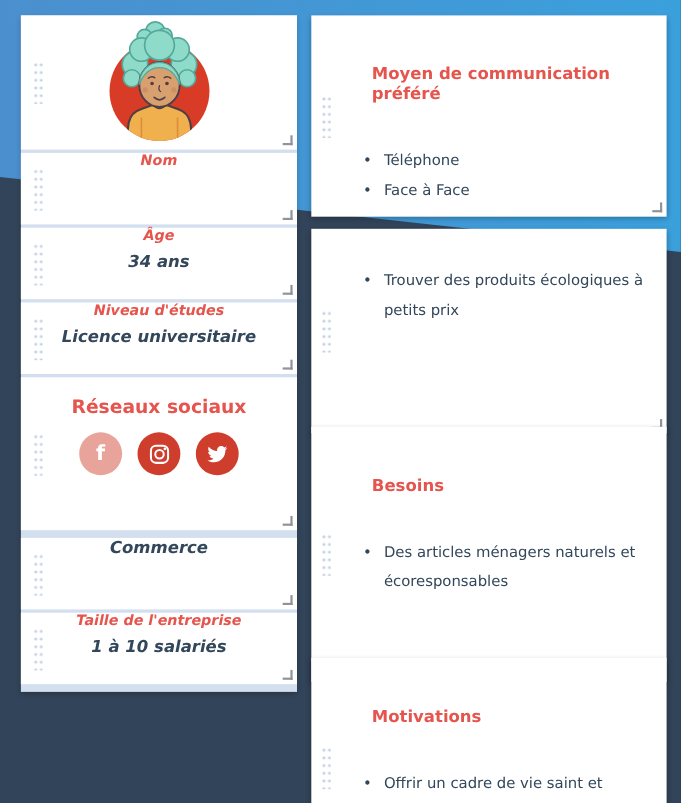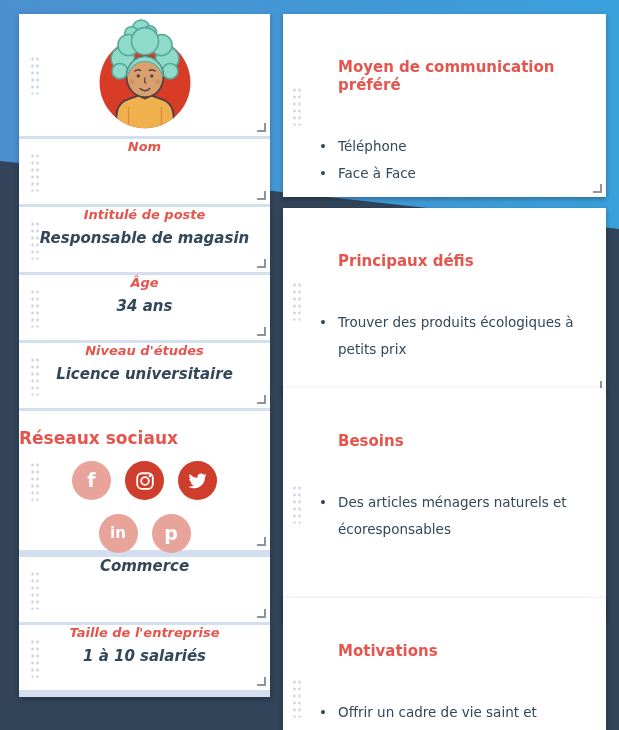--- a/index.html
+++ b/index.html
@@ -17,21 +17,21 @@
   .left-col{
     position:absolute;left:19px;top:14px;width:251px;
     background:#d3dfee;padding-bottom:4px;
     box-shadow:0 2px 5px rgba(0,0,0,.25);
   }
   .card{position:relative;background:#ffffff;margin-bottom:3px;}
   .avatar-card{height:122px;display:flex;align-items:center;justify-content:center;}
   .field-card{height:65px;text-align:center;padding-top:0;box-sizing:border-box;font-style:italic;}
   .field-label{color:#e5554d;font-weight:bold;font-size:13px;}
   .field-value{color:#33475b;font-weight:bold;font-size:15px;margin-top:7px;}
-  .social-card{height:139px;padding-top:17px;box-sizing:border-box;}
+  .social-card{height:139px;text-align:center;padding-top:17px;box-sizing:border-box;}
   .social-title{color:#e5554d;font-weight:bold;font-size:17px;}
   .social-rows{margin-top:13px;display:flex;flex-direction:column;gap:14px;align-items:center;}
   .social-row{display:flex;gap:14px;justify-content:center;}
   .social-circle{
     width:39px;height:39px;border-radius:50%;
     display:flex;align-items:center;justify-content:center;color:#fff;
   }
   .social-circle .glyph{font-weight:bold;font-size:19px;line-height:1;}
   .social-circle .glyph.small{font-size:15px;}
   
@@ -54,21 +54,21 @@
   }
   .rcard .handle{left:9px;}
   #rcard-0{top:14px;height:183px;}
   #rcard-1{top:208px;height:186px;}
   #rcard-2{top:388px;height:232px;}
   #rcard-3{top:598px;height:200px;}
   .rtitle{
     margin:16px;padding:28px 6px 0 39px;
     color:#e5554d;font-weight:bold;font-size:15px;
   }
-  .rlist{list-style:none;margin:0;padding:23px 8px 0 36px;}
+  .rlist{list-style:none;margin:11px;padding:23px 8px 0 36px;}
   .rlist li{
     position:relative;padding-left:19px;
     color:#33475b;font-size:13.5px;line-height:27px;
   }
   .rlist li::before{content:"\2022";position:absolute;left:0;top:0;color:#33475b;}
 </style>
 </head>
 <body>
 
 <div class="page">
@@ -116,26 +116,20 @@
       </svg>
       <span class="resize"></span>
     </div>
 
     <div class="card field-card">
       <span class="handle"></span>
       <div class="field-label">Nom</div>
       <span class="resize"></span>
     </div>
 
-    <div class="card field-card">
-      <span class="handle"></span>
-      <div class="field-label">Intitulé de poste</div>
-      <div class="field-value">Responsable de magasin</div>
-      <span class="resize"></span>
-    </div>
 
     <div class="card field-card">
       <span class="handle"></span>
       <div class="field-label">Âge</div>
       <div class="field-value">34 ans</div>
       <span class="resize"></span>
     </div>
 
     <div class="card field-card">
       <span class="handle"></span>
@@ -158,28 +152,20 @@
               <circle cx="12" cy="12" r="4.2" fill="none" stroke="#fff" stroke-width="2"></circle>
               <circle cx="17.4" cy="6.6" r="1.4" fill="#fff"></circle>
             </svg>
           </div>
           <div class="social-circle" style="background-color: rgb(207, 62, 44);">
             <svg width="21" height="21" viewBox="0 0 24 24">
               <path fill="#fff" d="M22.5 5.9c-.8.4-1.6.6-2.5.8.9-.5 1.6-1.4 1.9-2.4-.8.5-1.8.9-2.8 1.1-.8-.9-1.9-1.4-3.1-1.4-2.3 0-4.2 1.9-4.2 4.2 0 .3 0 .7.1 1-3.5-.2-6.6-1.9-8.7-4.5-.4.7-.6 1.4-.6 2.2 0 1.5.7 2.8 1.9 3.5-.7 0-1.4-.2-2-.5v.1c0 2 1.5 3.7 3.4 4.1-.4.1-.7.2-1.1.2-.3 0-.5 0-.8-.1.5 1.7 2.1 2.9 4 3-1.5 1.1-3.3 1.8-5.3 1.8h-1c1.9 1.2 4.2 1.9 6.6 1.9 7.9 0 12.2-6.5 12.2-12.2v-.6c.8-.6 1.5-1.3 2-2.1z"></path>
             </svg>
           </div>
         </div>
-        <div class="social-row">
-          <div class="social-circle" style="background-color: rgb(232, 163, 154);">
-            <span class="glyph small">in</span>
-          </div>
-          <div class="social-circle" style="background-color: rgb(232, 163, 154);">
-            <span class="glyph">p</span>
-          </div>
-        </div>
       </div>
       <span class="resize"></span>
     </div>
 
     <div class="card field-card">
       <span class="handle"></span>
       <div class="field-value">Commerce</div>
       <span class="resize"></span>
     </div>
 
@@ -196,21 +182,20 @@
     <h2 class="rtitle">Moyen de communication préféré</h2>
     <ul class="rlist">
       <li>Téléphone</li>
       <li>Face à Face</li>
     </ul>
     <span class="resize"></span>
   </section>
 
   <section class="rcard" id="rcard-1">
     <span class="handle"></span>
-    <h2 class="rtitle">Principaux défis</h2>
     <ul class="rlist">
       <li>Trouver des produits écologiques à petits prix</li>
     </ul>
     <span class="resize"></span>
   </section>
 
   <section class="rcard" id="rcard-2">
     <span class="handle"></span>
     <h2 class="rtitle">Besoins</h2>
     <ul class="rlist">

